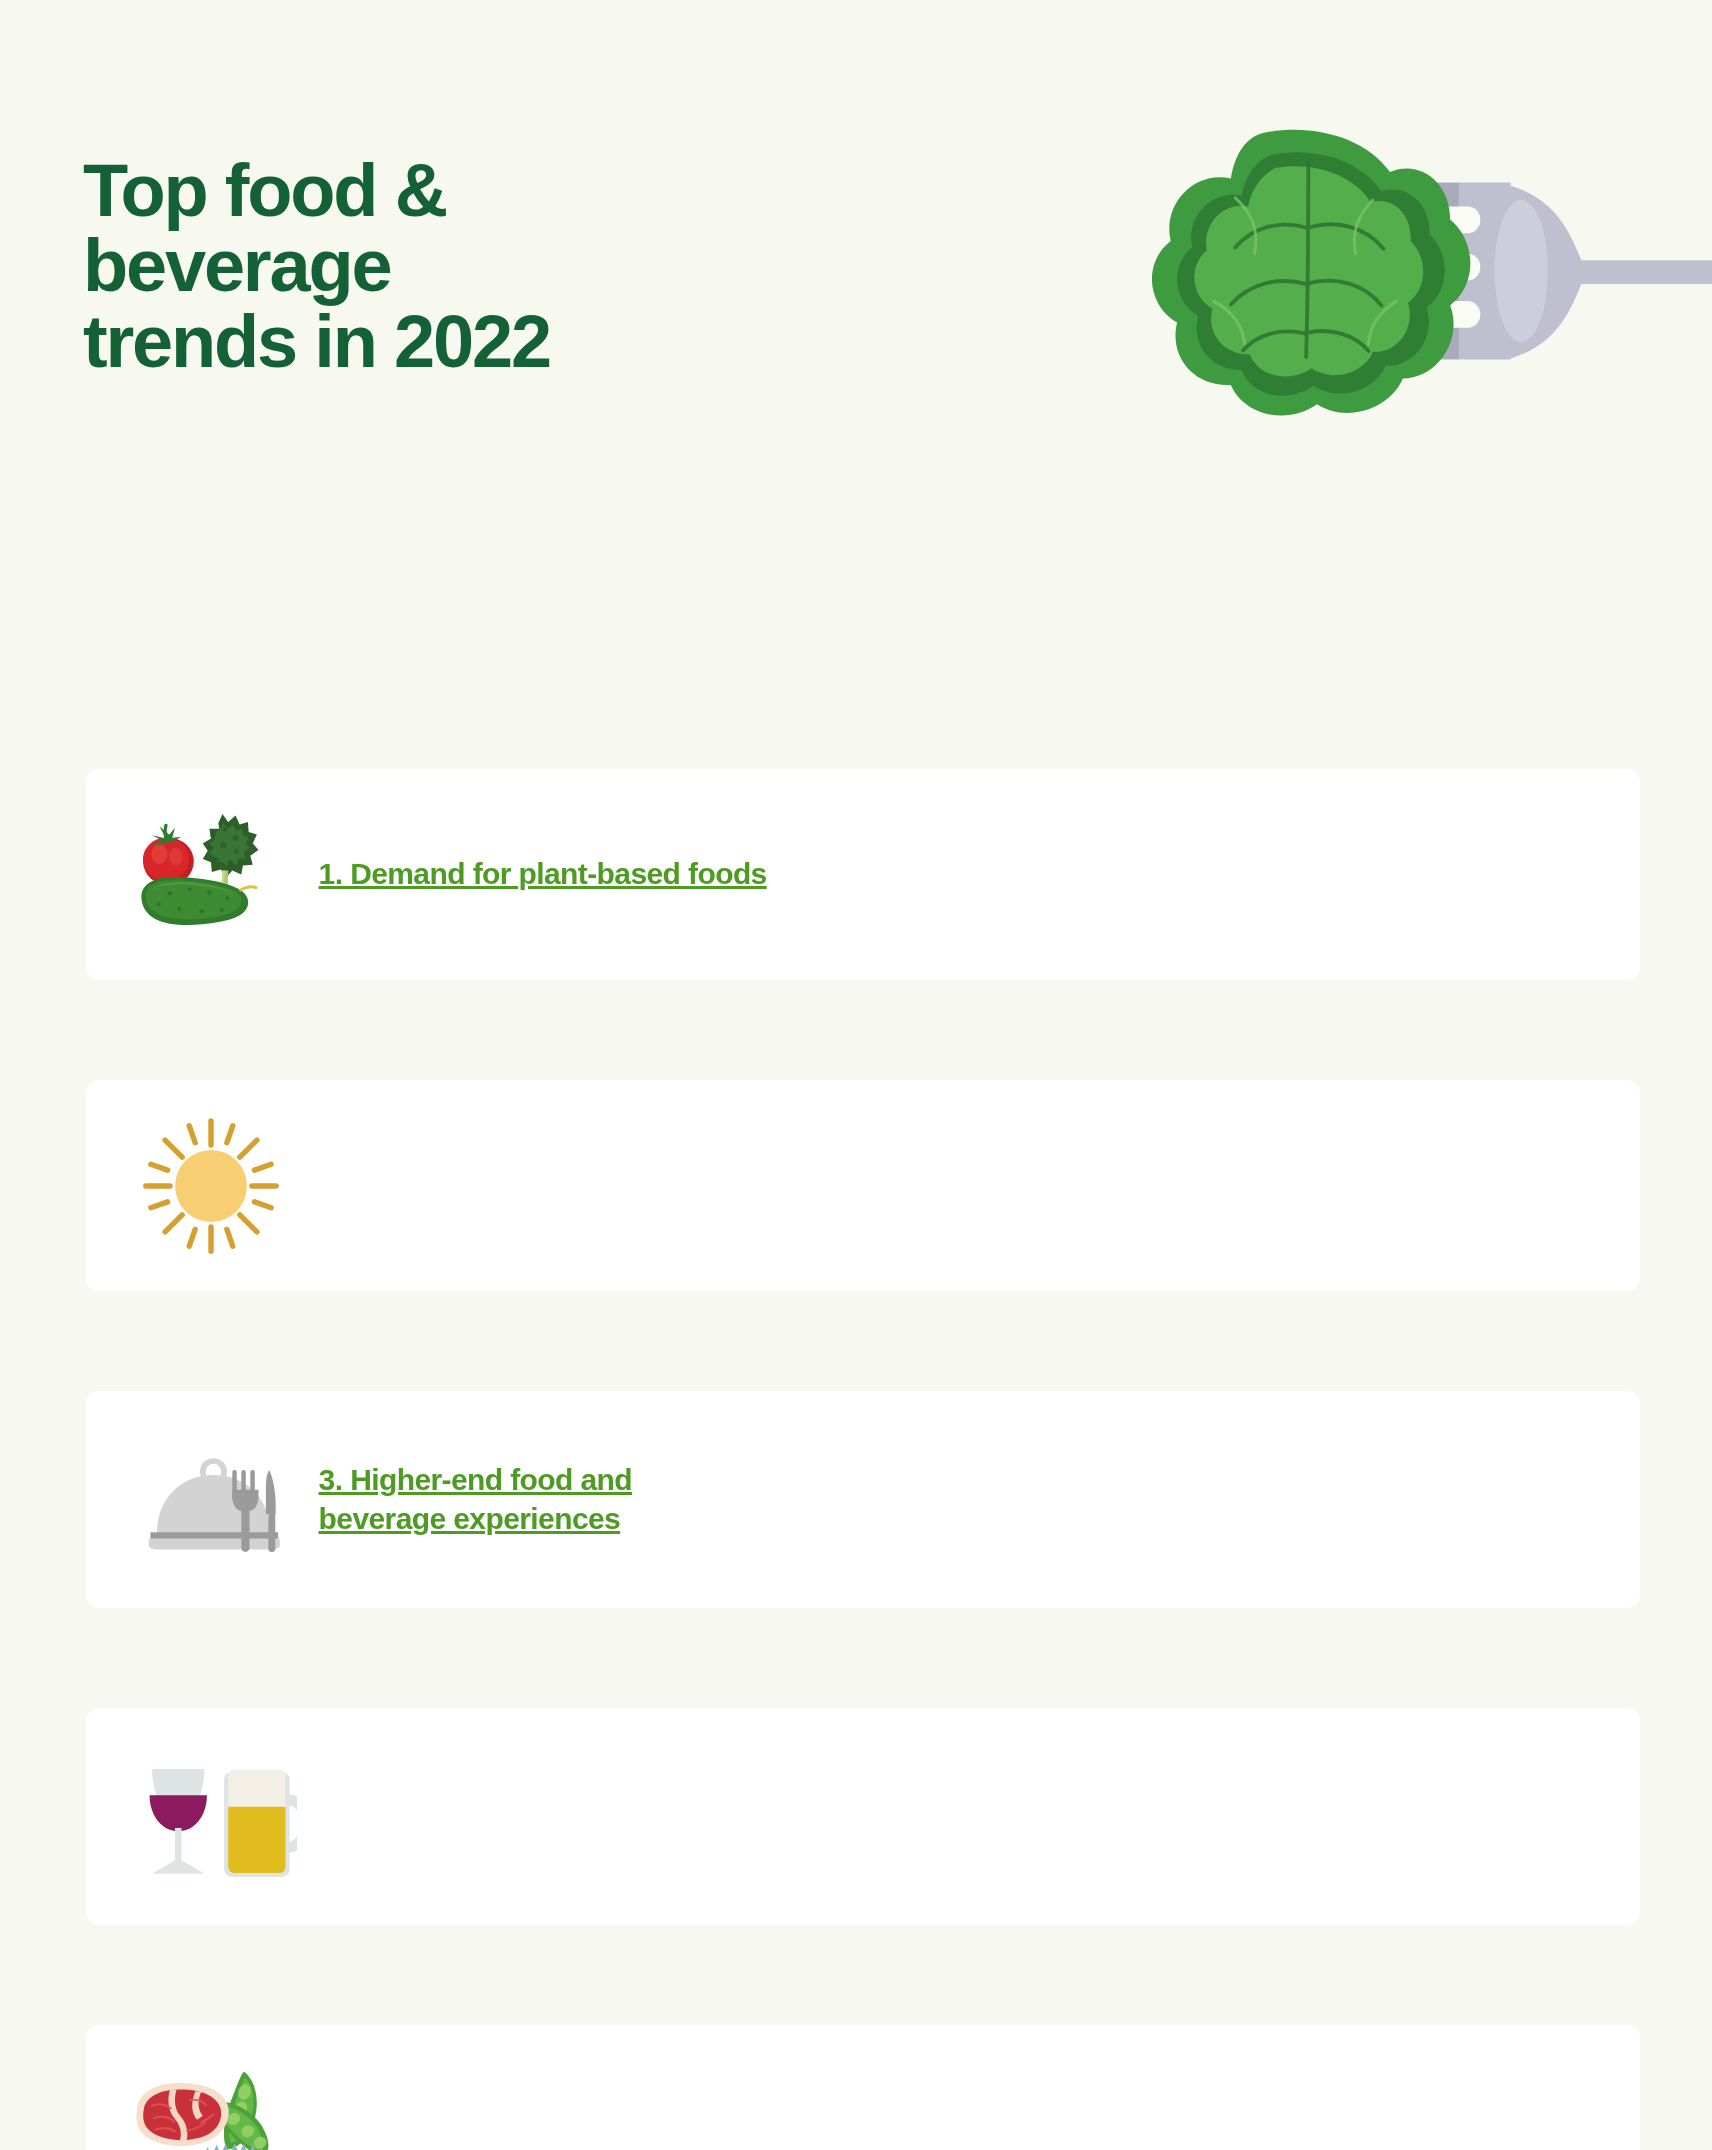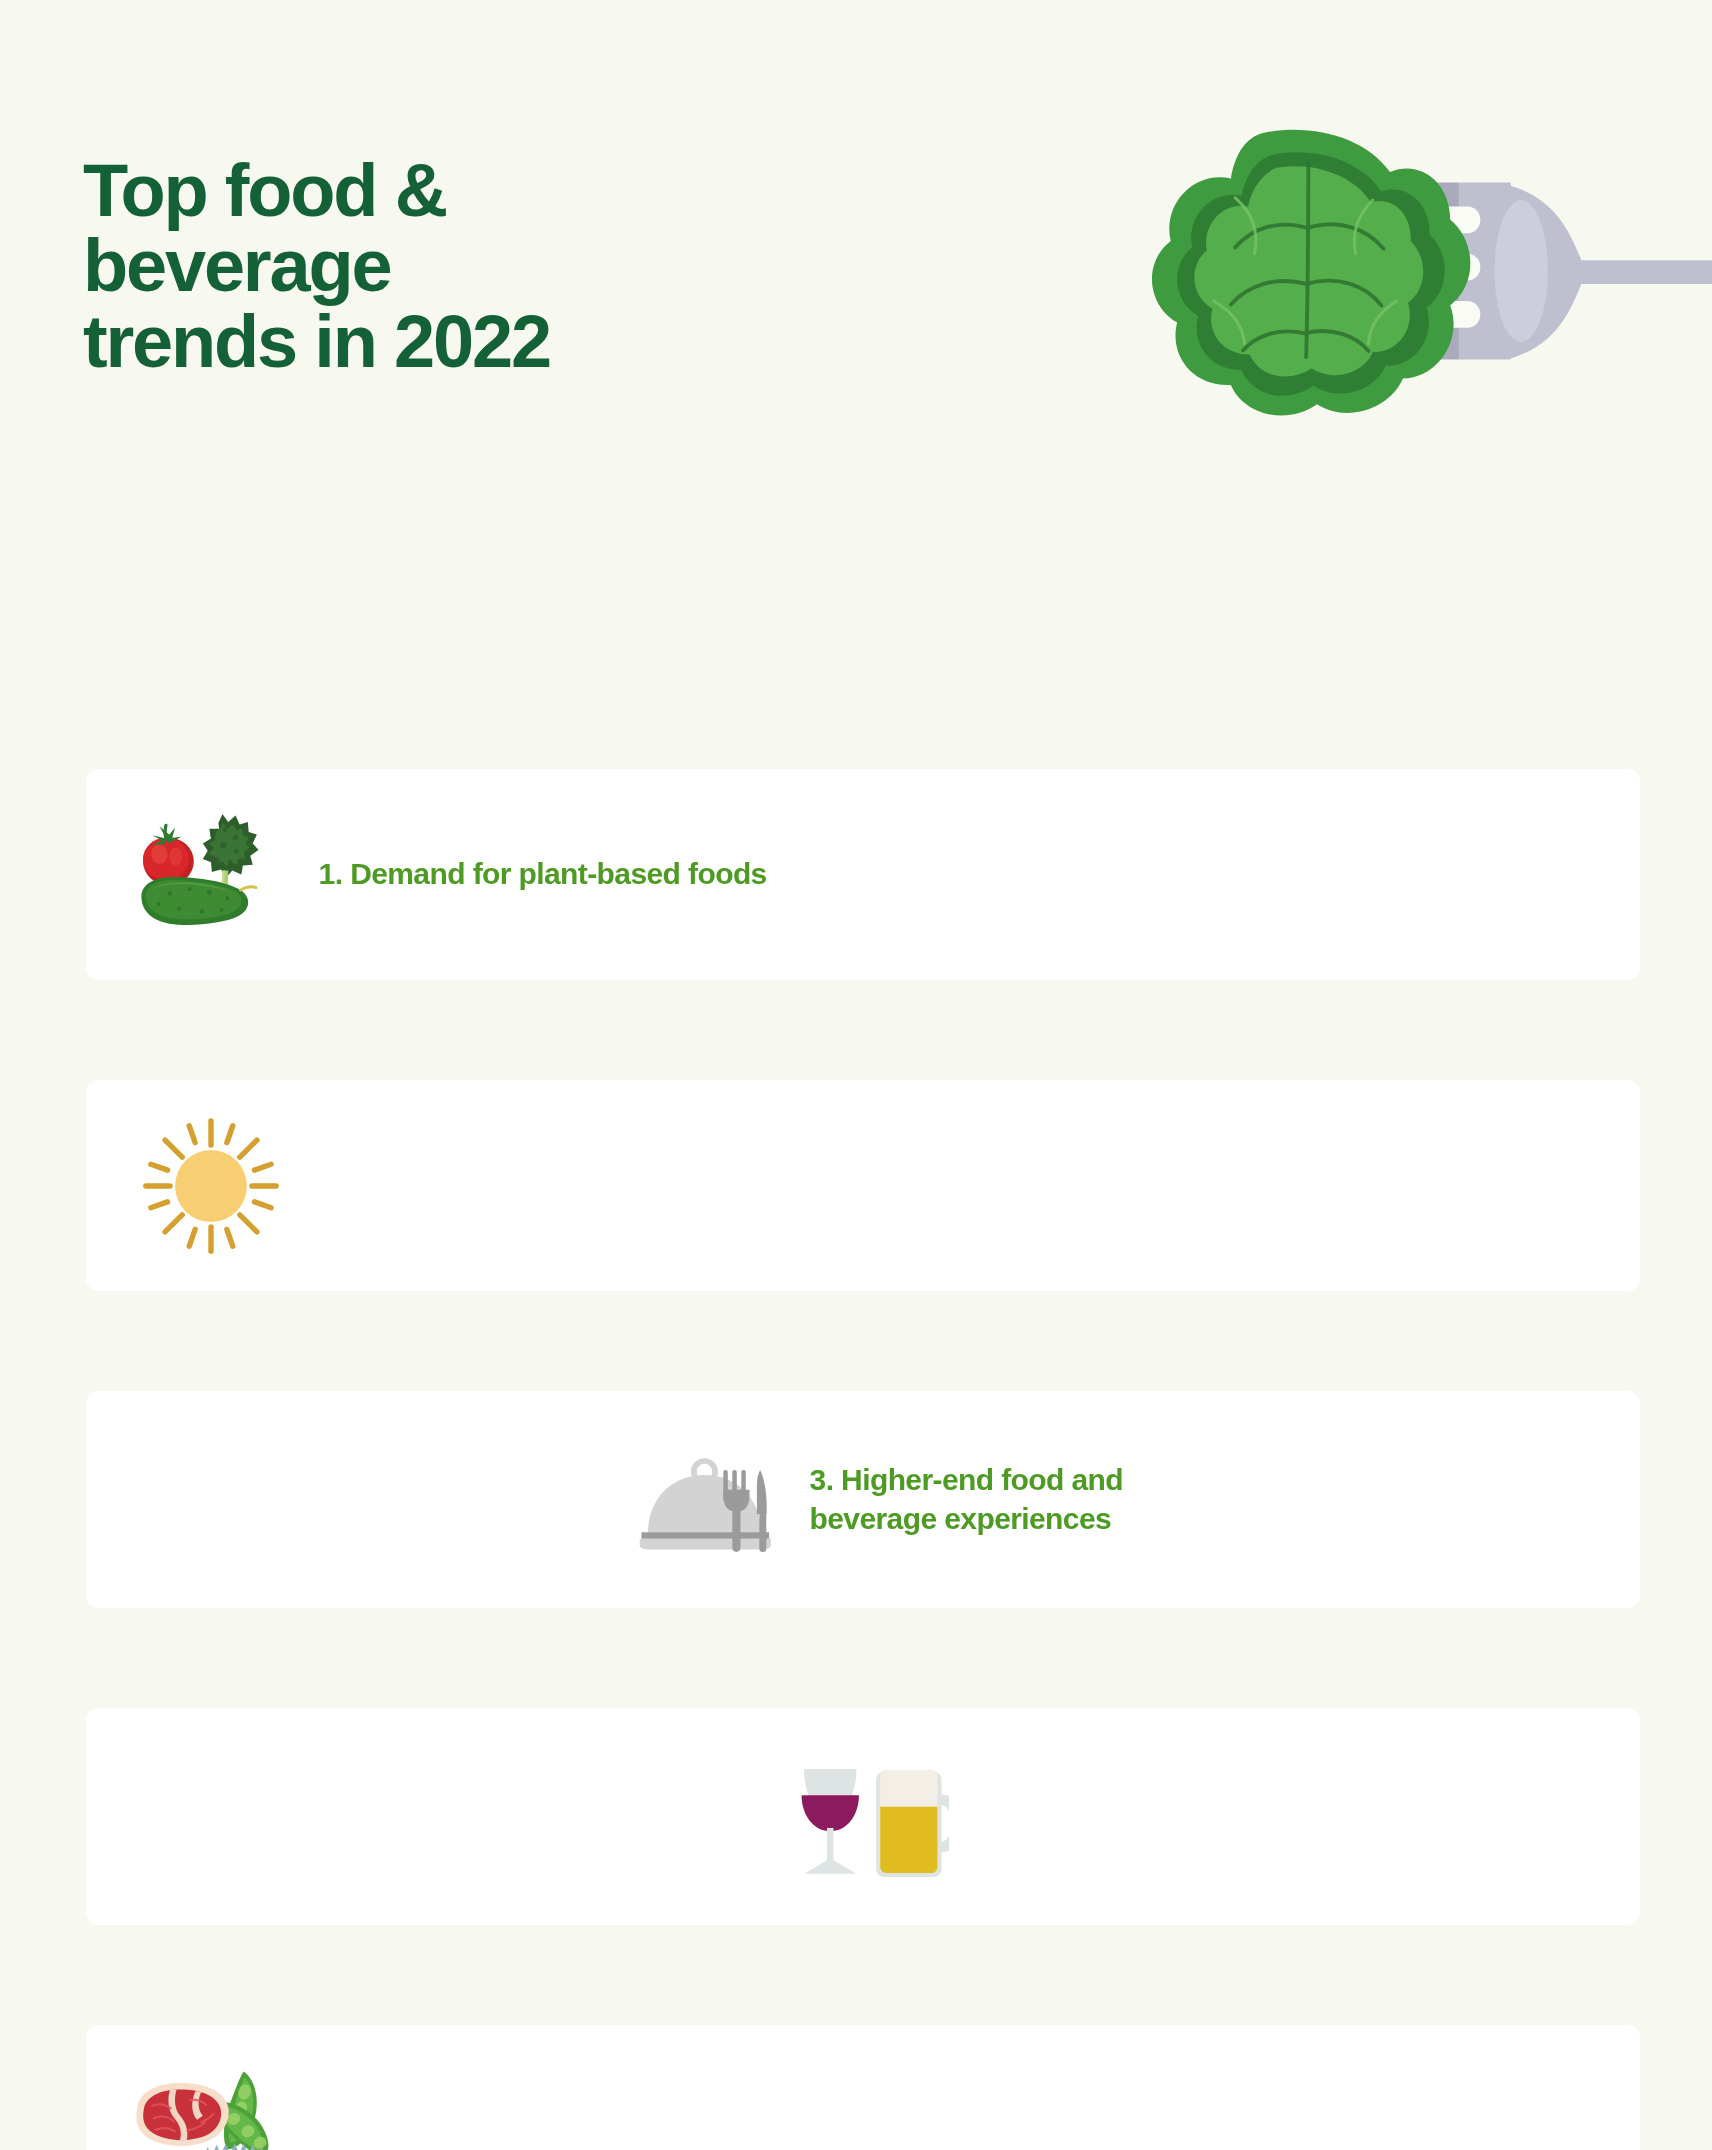--- a/index.html
+++ b/index.html
@@ -29,31 +29,31 @@
     display:flex;flex-direction:column;
   }
   .trend-card{
     background:#FFFFFF;border-radius:13px;
     display:flex;align-items:center;
     box-sizing:border-box;
     padding:0 26px 0 26px;
     margin-bottom:100px;
   }
   .trend-card.h1{height:211px;}
-  .trend-card.h2{height:217px;justify-content:center;}
+  .trend-card.h2{height:217px;}
   .trend-card:last-child{margin-bottom:0;}
   .card-icon{
     width:198px;min-width:198px;height:146px;
     display:flex;align-items:center;justify-content:center;
   }
   .card-icon svg{display:block;}
   .card-label{
     font-size:30px;font-weight:700;color:#4E9B24;
     line-height:1.28;letter-spacing:-0.6px;
-    white-space:pre-line;margin:0;padding-left:8.6px;
+    white-space:pre-line;margin:0;padding-left:8.6px;text-decoration:underline;
   }
 </style>
 </head>
 <body>
 
 <div class="page">
 
   <div class="deco" id="fork-art">
     <svg viewBox="0 0 1420 800" width="611" height="344">
 

